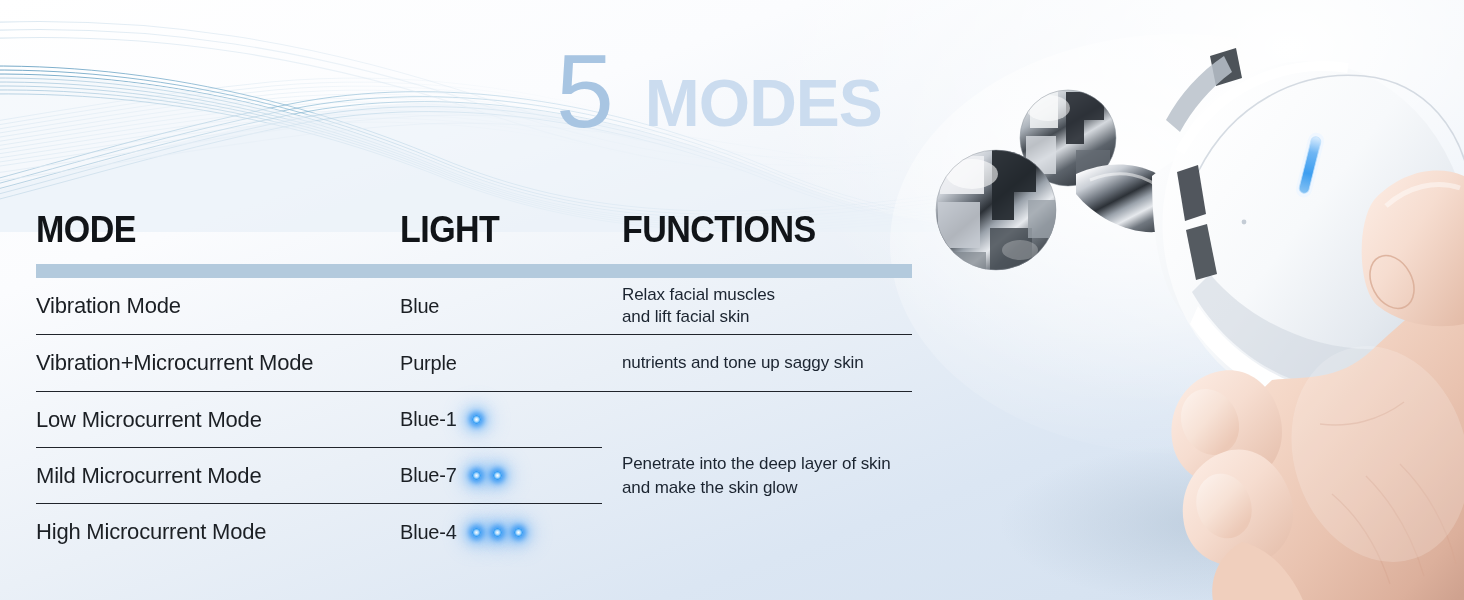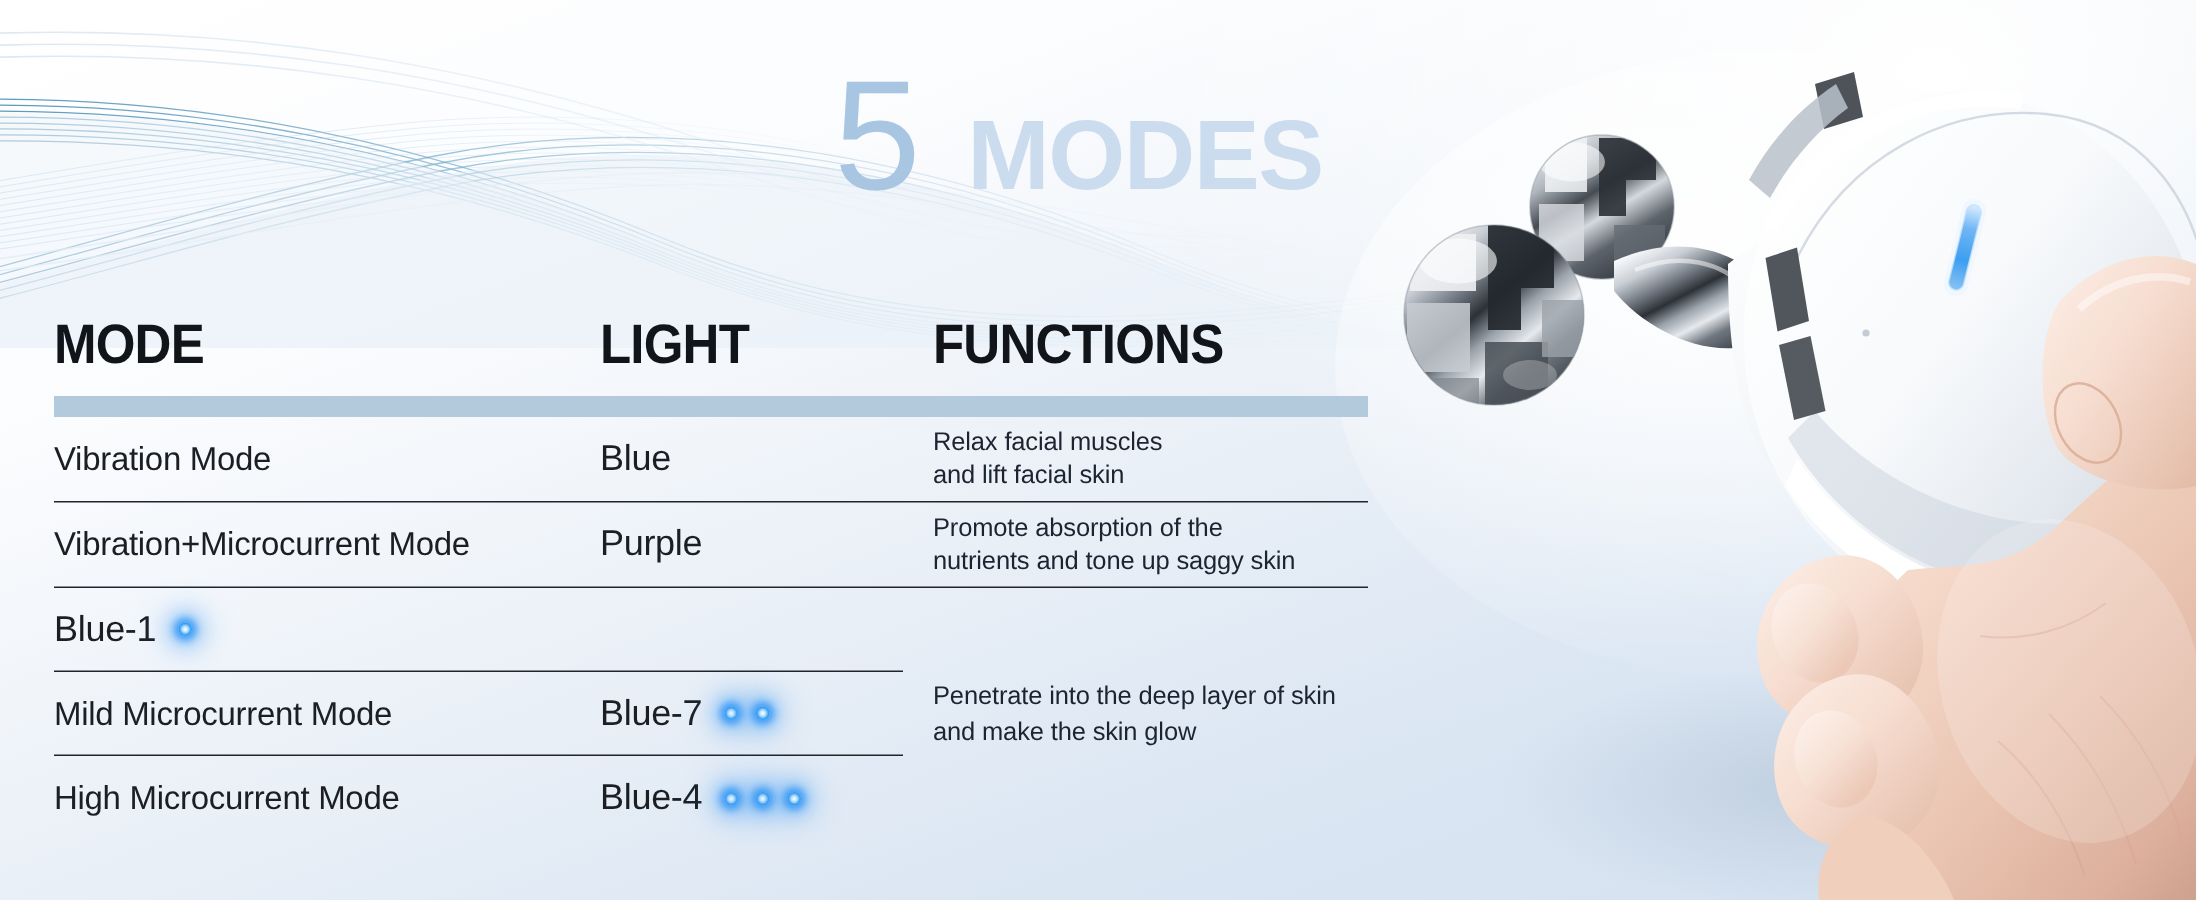--- a/index.html
+++ b/index.html
@@ -108,21 +108,21 @@
   }
   .cell-mode {
     width: 364px;
     font-size: 22px;
     color: #1b1f24;
     letter-spacing: -0.2px;
     white-space: nowrap;
   }
   .cell-light {
     width: 222px;
-    font-size: 24px;
+    font-size: 20px;
     color: #1b1f24;
     letter-spacing: -0.2px;
     white-space: nowrap;
     gap: 9px;
   }
   .cell-func {
     width: 290px;
     font-size: 17px;
     line-height: 1.32;
     color: #1b2430;
@@ -459,31 +459,31 @@
     </div>
     <div class="divider full"></div>
 
     <div class="row" style="height:56px;justify-content:space-between;">
       <div class="cell cell-mode">Vibration+Microcurrent Mode</div>
       <div class="cell cell-light">
         <span>Purple</span>
       </div>
       <div class="cell cell-func">
         <span>
-          <span class="ftext">Promote absorption of the</span>
           <span class="ftext">nutrients and tone up saggy skin</span>
         </span>
       </div>
     </div>
     <div class="divider full"></div>
 
     <div class="merged-wrap">
       <div class="merged-left">
 
         <div class="row" style="height:55px;">
+          <div class="cell cell-mode">Low Microcurrent Mode</div>
           <div class="cell cell-light">
             <span>Blue-1</span>
             <span class="leds">
               <span class="led"></span>
             </span>
           </div>
         </div>
         <div class="divider short"></div>
 
         <div class="row" style="height:55px;">

